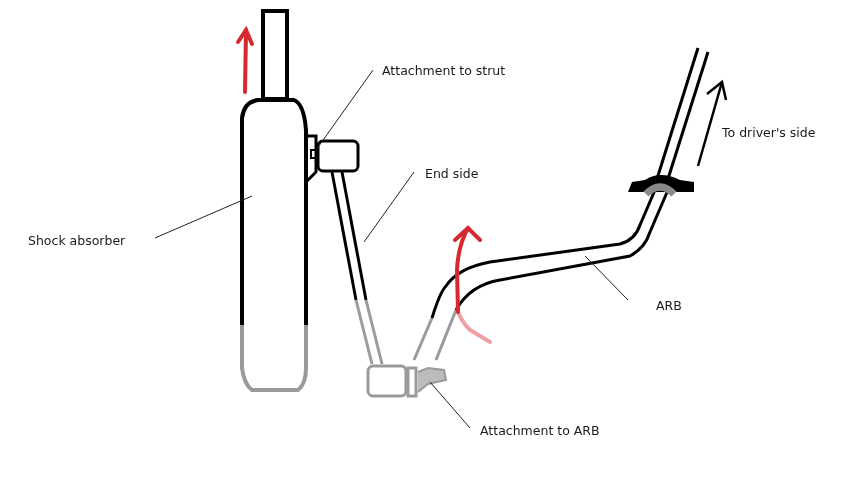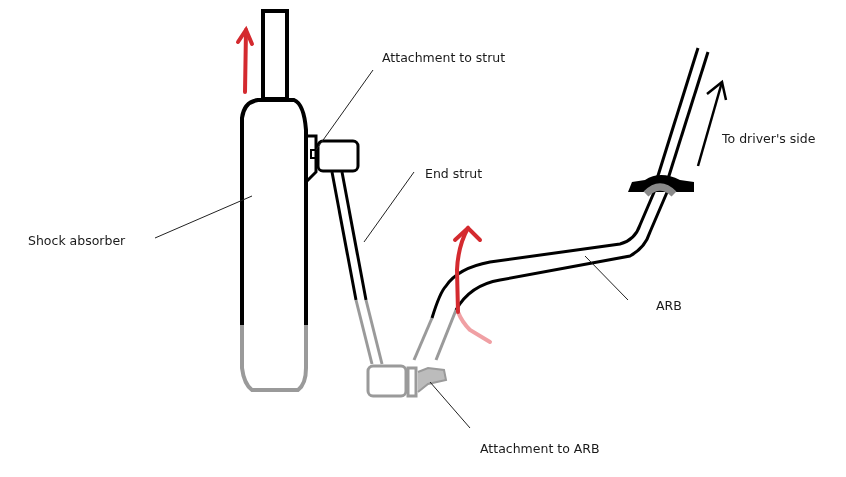--- a/index.html
+++ b/index.html
@@ -74,18 +74,18 @@
 
   <g stroke="#222" stroke-width="1" fill="none">
     <line x1="373" y1="70" x2="316" y2="150"></line>
     <line x1="414" y1="172" x2="364" y2="242"></line>
     <line x1="155" y1="238" x2="252" y2="196"></line>
     <line x1="585" y1="256" x2="628" y2="300"></line>
     <line x1="430" y1="382" x2="470" y2="428"></line>
   </g>
 </svg>
 
-<span class="lbl" style="left:382px;top:50px">Attachment to strut</span>
-<span class="lbl" style="left:425px;top:166px">End strut</span>
+<span class="lbl" style="left:382px;top:63px">Attachment to strut</span>
+<span class="lbl" style="left:425px;top:166px">End side</span>
 <span class="lbl" style="left:28px;top:233px">Shock absorber</span>
-<span class="lbl" style="left:722px;top:131px">To driver's side</span>
+<span class="lbl" style="left:722px;top:125px">To driver's side</span>
 <span class="lbl" style="left:656px;top:298px">ARB</span>
-<span class="lbl" style="left:480px;top:441px">Attachment to ARB</span>
+<span class="lbl" style="left:480px;top:423px">Attachment to ARB</span>
 
 </body></html>

